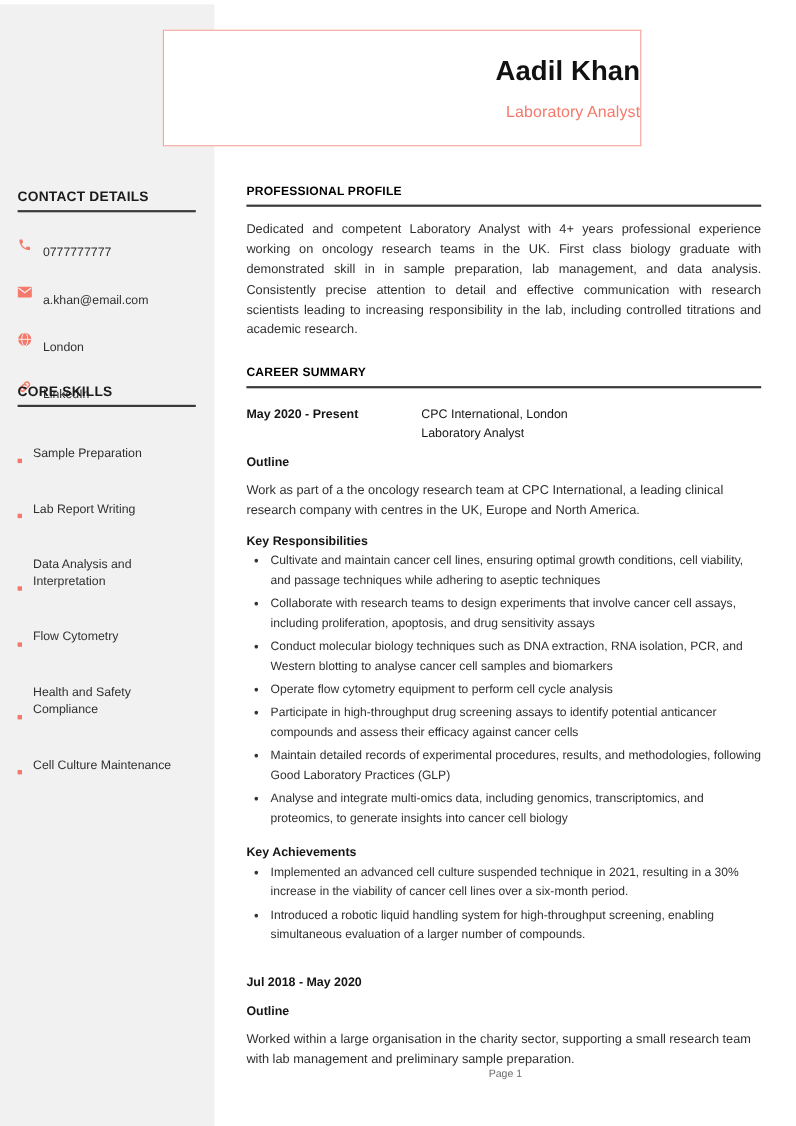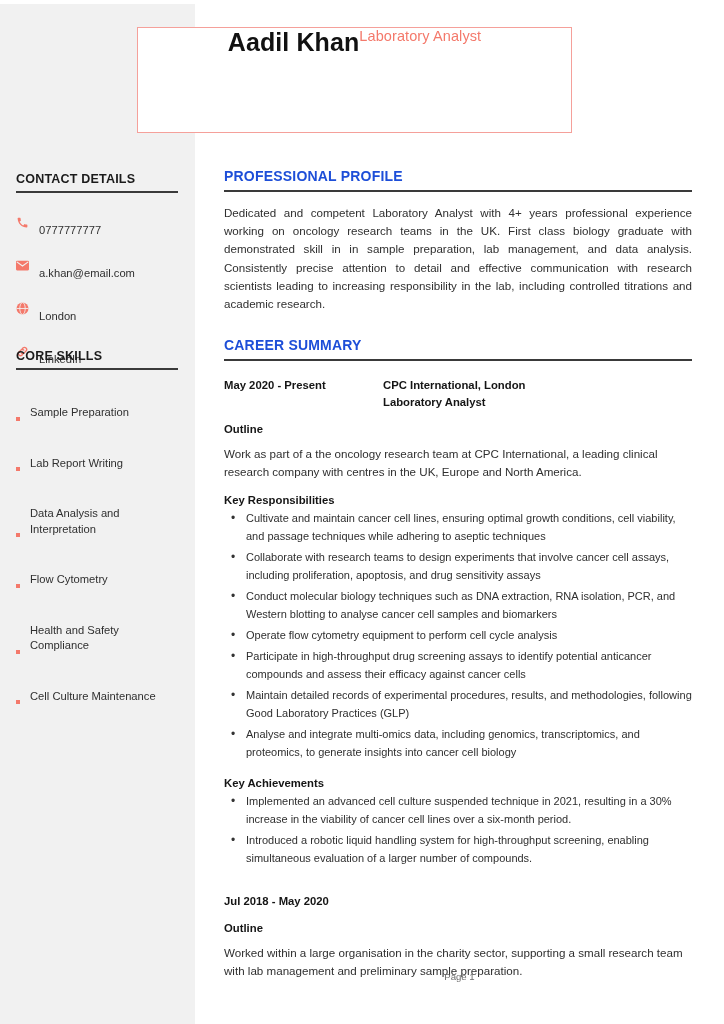--- a/index.html
+++ b/index.html
@@ -86,28 +86,29 @@
   .skill-text {
     font-size: 11.2px;
     color: #2f2f2f;
     line-height: 15.5px;
     max-width: 140px;
   }
 
   
   #header-box {
     position: absolute;
-    left: 137px;
+    left: 148px;
     top: 27px;
     width: 435px;
     height: 106px;
     border: 1.5px solid #f5a09a;
     background: #ffffff;
     display: flex;
-    align-items: flex-start;
+    flex-direction: column;
+    align-items: flex-end;
     justify-content: center;
   }
   #cand-name {
     font-size: 25px;
     font-weight: bold;
     color: #111111;
     letter-spacing: 0.1px;
     margin-bottom: 14px;
   }
   #cand-title {
@@ -118,23 +119,23 @@
 
   
   #main {
     position: absolute;
     left: 224px;
     top: 168px;
     width: 468px;
   }
 
   .main-heading {
-    font-size: 14px;
-    font-weight: bold;
-    color: #1d4ed8;
+    font-size: 11px;
+    font-weight: bold;
+    color: #000000;
     text-transform: uppercase;
     letter-spacing: 0.2px;
     padding-bottom: 6px;
     border-bottom: 2px solid #3a3a3a;
   }
 
   .profile-text {
     margin-top: 12px;
     font-size: 11.6px;
     line-height: 18.2px;
@@ -151,21 +152,21 @@
     width: 159px;
     min-width: 159px;
     font-size: 11.3px;
     font-weight: bold;
     color: #151515;
     line-height: 16px;
   }
   .job-right { flex: 1; }
   .job-company, .job-role {
     font-size: 11.3px;
-    font-weight: bold;
+    font-weight: normal;
     color: #151515;
     line-height: 16.5px;
   }
 
   .sub-heading {
     font-size: 11.3px;
     font-weight: bold;
     color: #151515;
     margin-top: 13px;
   }

